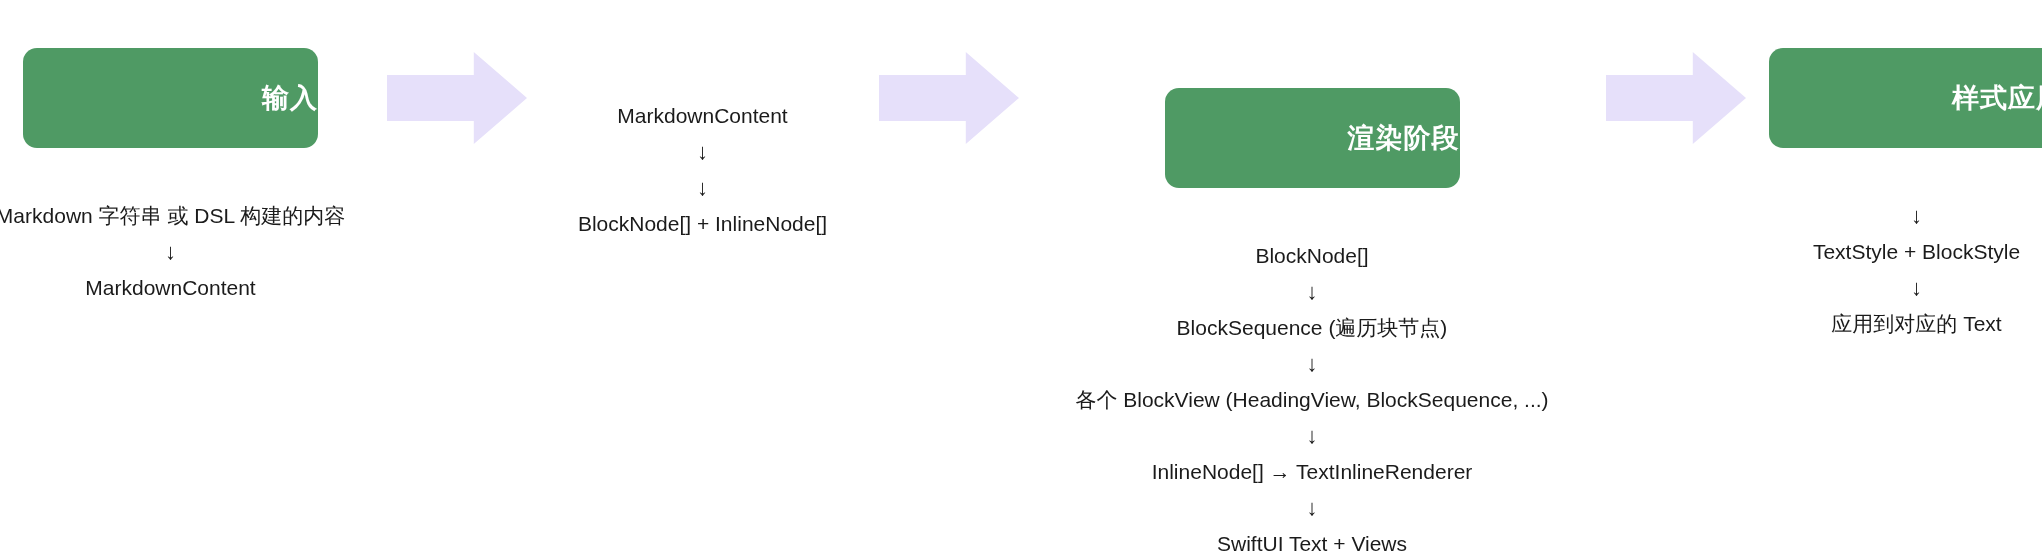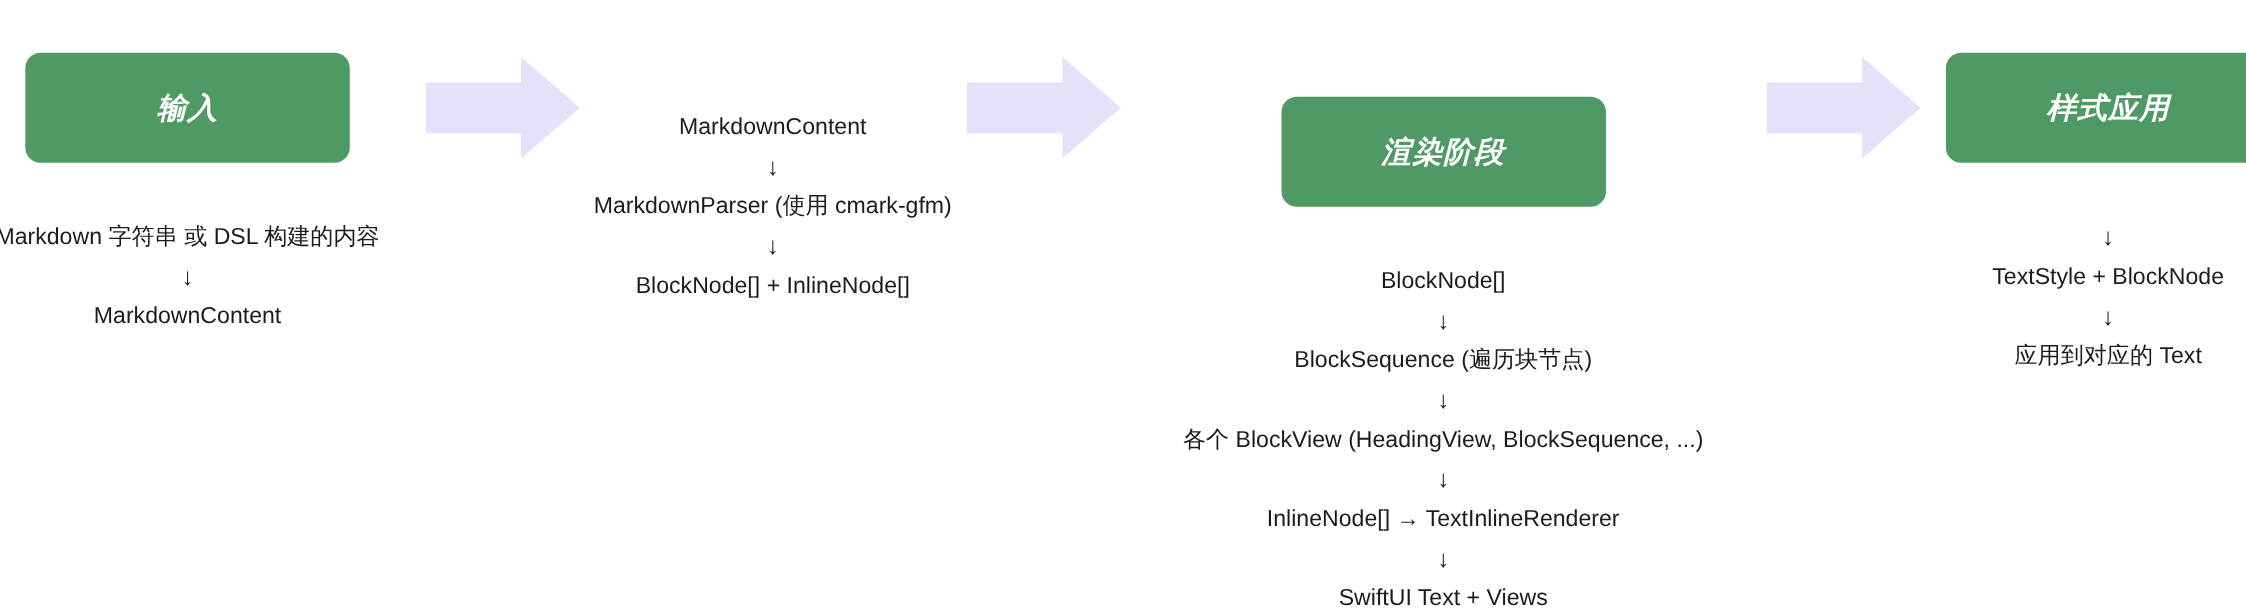--- a/index.html
+++ b/index.html
@@ -30,22 +30,21 @@
     flex-direction: column;
     align-items: center;
   }
   .stage-box {
     width: 295px;
     height: 100px;
     background: var(--box-bg);
     border-radius: 14px;
     display: flex;
     align-items: center;
-    justify-content: center;
-    font-style: italic;
+    justify-content: flex-end;
   }
   .stage-title {
     color: var(--box-text);
     font-size: 27px;
     font-weight: 700;
     letter-spacing: 1px;
     white-space: nowrap;
   }
   .flow-arrow {
     flex: 0 0 140px;
@@ -95,21 +94,20 @@
   <div class="flow-arrow">
     <svg viewBox="0 0 150 100" preserveAspectRatio="none" aria-hidden="true">
       <polygon points="0,26 93,26 93,2 150,50 93,98 93,74 0,74" fill="currentColor"></polygon>
     </svg>
   </div>
 
   <div class="stage stage-2">
     <div class="lines">
       <div class="line">MarkdownContent</div>
       <div class="line down">↓</div>
-      <div class="line">MarkdownParser (使用 cmark-gfm)</div>
       <div class="line down">↓</div>
       <div class="line">BlockNode[] + InlineNode[]</div>
     </div>
   </div>
 
   <div class="flow-arrow">
     <svg viewBox="0 0 150 100" preserveAspectRatio="none" aria-hidden="true">
       <polygon points="0,26 93,26 93,2 150,50 93,98 93,74 0,74" fill="currentColor"></polygon>
     </svg>
   </div>
@@ -136,19 +134,19 @@
       <polygon points="0,26 93,26 93,2 150,50 93,98 93,74 0,74" fill="currentColor"></polygon>
     </svg>
   </div>
 
   <div class="stage stage-4">
     <div class="stage-box">
       <span class="stage-title">样式应用</span>
     </div>
     <div class="lines">
       <div class="line down">↓</div>
-      <div class="line">TextStyle + BlockNode</div>
+      <div class="line">TextStyle + BlockStyle</div>
       <div class="line down">↓</div>
       <div class="line">应用到对应的 Text</div>
     </div>
   </div>
 
 </div>
 
 </body></html>

